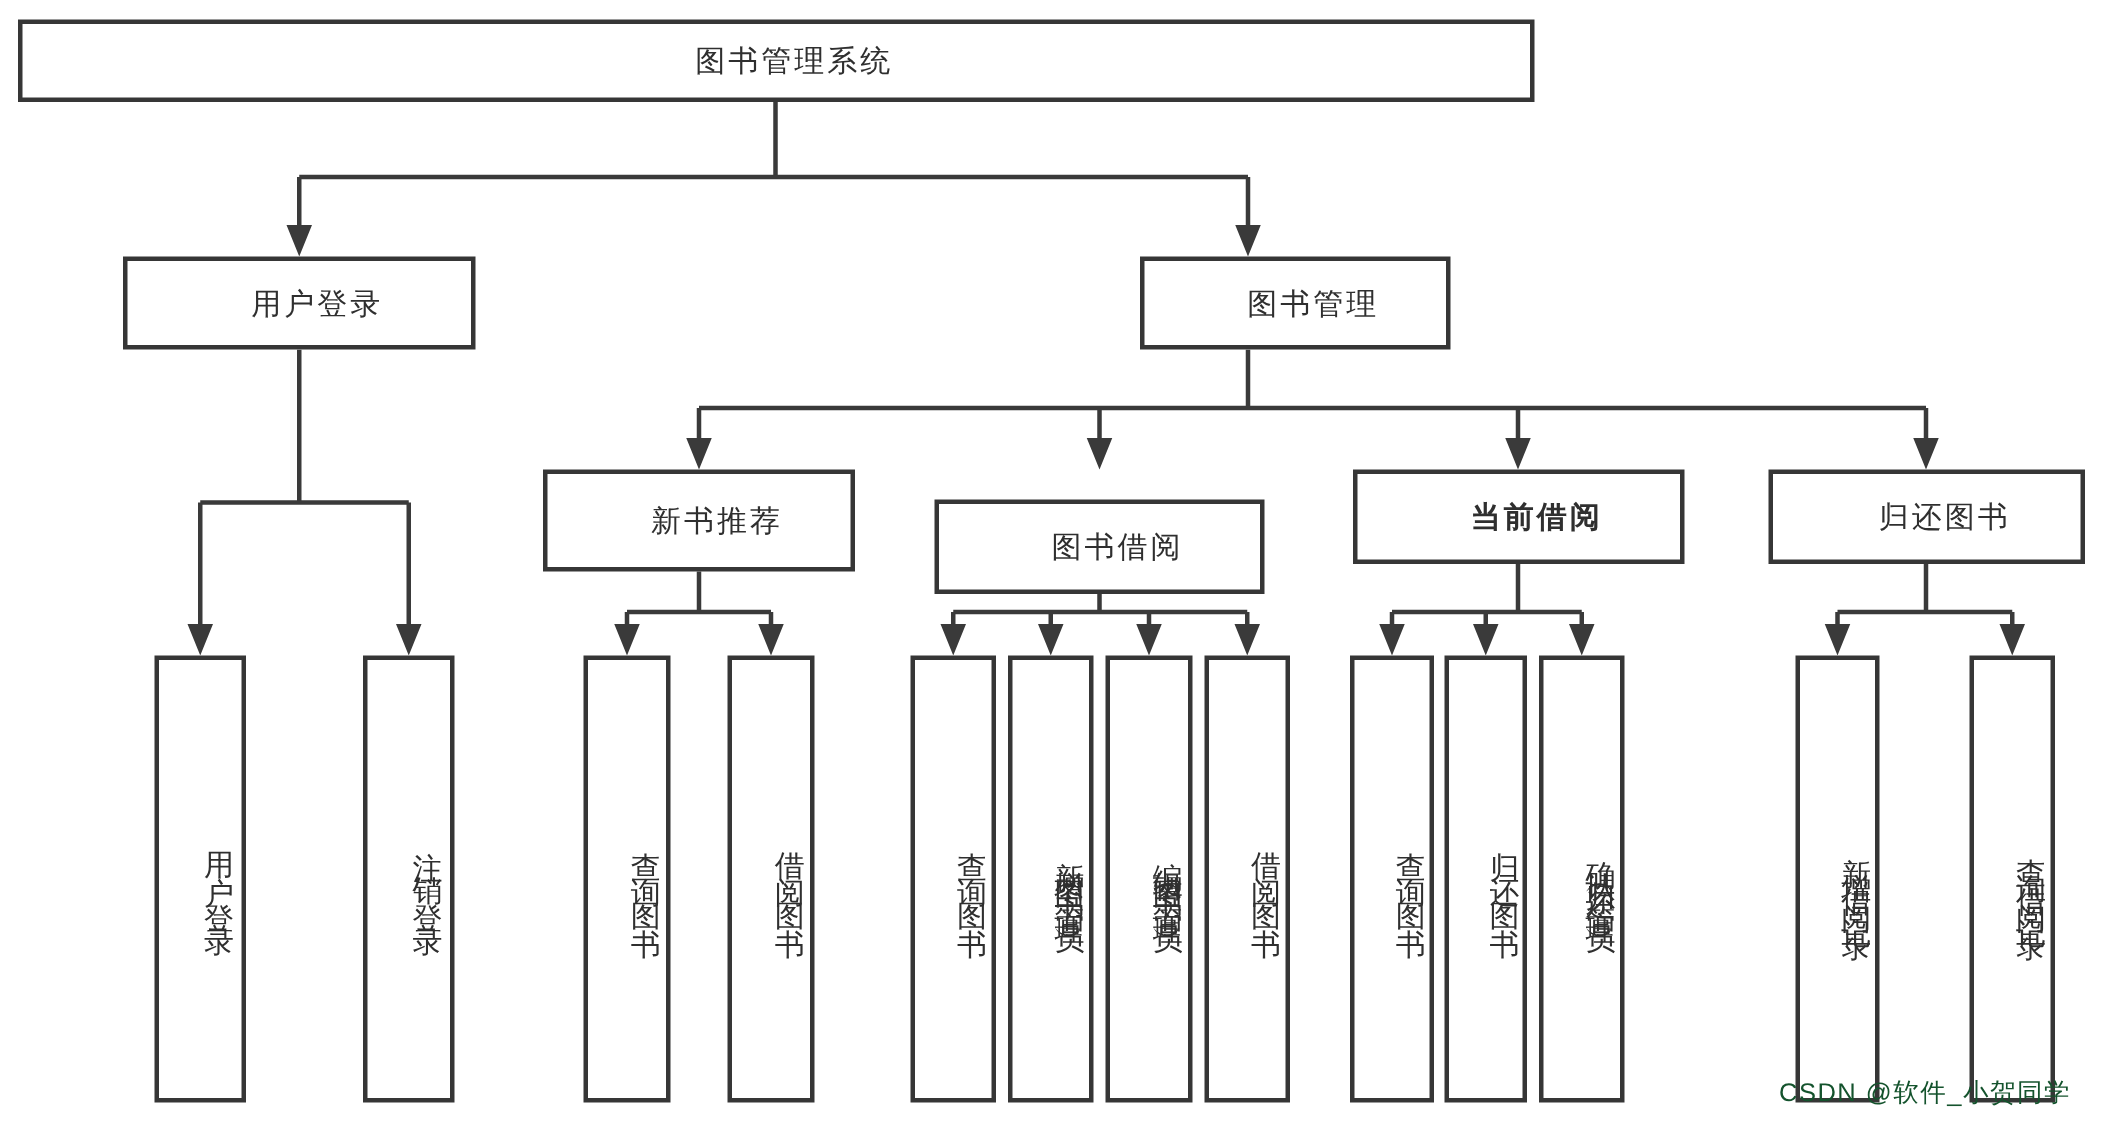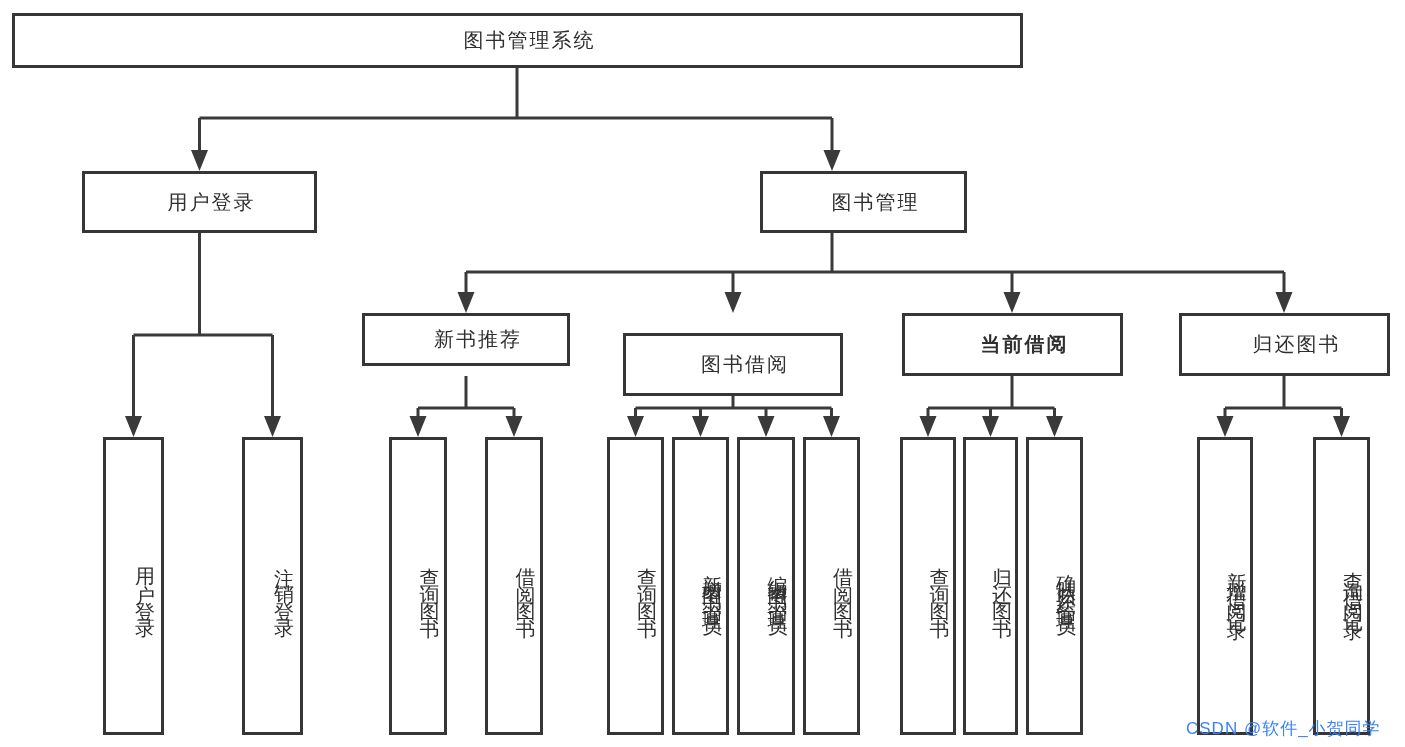--- a/index.html
+++ b/index.html
@@ -31,21 +31,21 @@
     white-space: nowrap;
     z-index: 2;
     padding-left: 24px;
   }
   
   .n-root   { left: 12px;   top: 13px;  width: 1011px; height: 55px; }
   
   .n-login  { left: 82px;   top: 171px; width: 235px;  height: 62px; }
   .n-mgmt   { left: 714px;  top: 171px; width: 207px;  height: 62px; margin-left: 46px; }
   
-  .n-rec    { left: 362px;  top: 313px; width: 208px;  height: 53px; text-align: center; }
+  .n-rec    { left: 362px;  top: 313px; width: 208px;  height: 68px; text-align: center; }
   .n-borrow { left: 623px;  top: 313px; width: 220px;  height: 63px; margin-top: 20px; }
   .n-cur    { left: 902px;  top: 313px; width: 221px;  height: 63px; font-weight: bold; }
   .n-record { left: 1179px; top: 313px; width: 211px;  height: 63px; }
   
   .leaf { top: 437px; height: 298px; }
   .l1  { left: 103px;  width: 61px; }
   .l2  { left: 242px;  width: 61px; }
   .l3  { left: 389px;  width: 58px; }
   .l4  { left: 485px;  width: 58px; }
   .l5  { left: 607px;  width: 57px; }
@@ -65,21 +65,21 @@
     line-height: 1;
   }
   .sp-l { letter-spacing: 17px; }
   .sp-m { letter-spacing: 10px; }
   .sp-s { letter-spacing: 6px; }
   .watermark {
     position: absolute;
     left: 1186px;
     top: 717px;
     font-size: 17px;
-    color: #3b82f6;
+    color: #14532d;
     letter-spacing: 1px;
     z-index: 3;
     white-space: nowrap;
   }
 </style>
 </head>
 <body>
 
 <div id="canvas">
 

